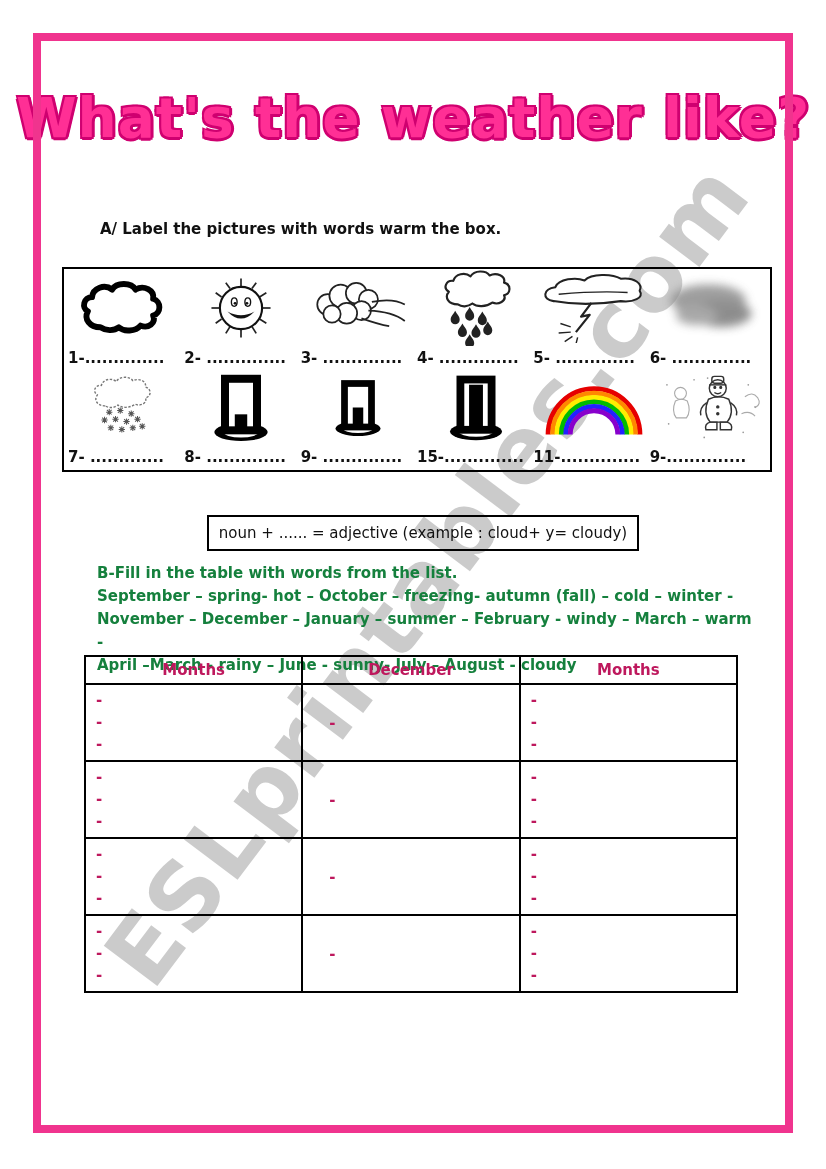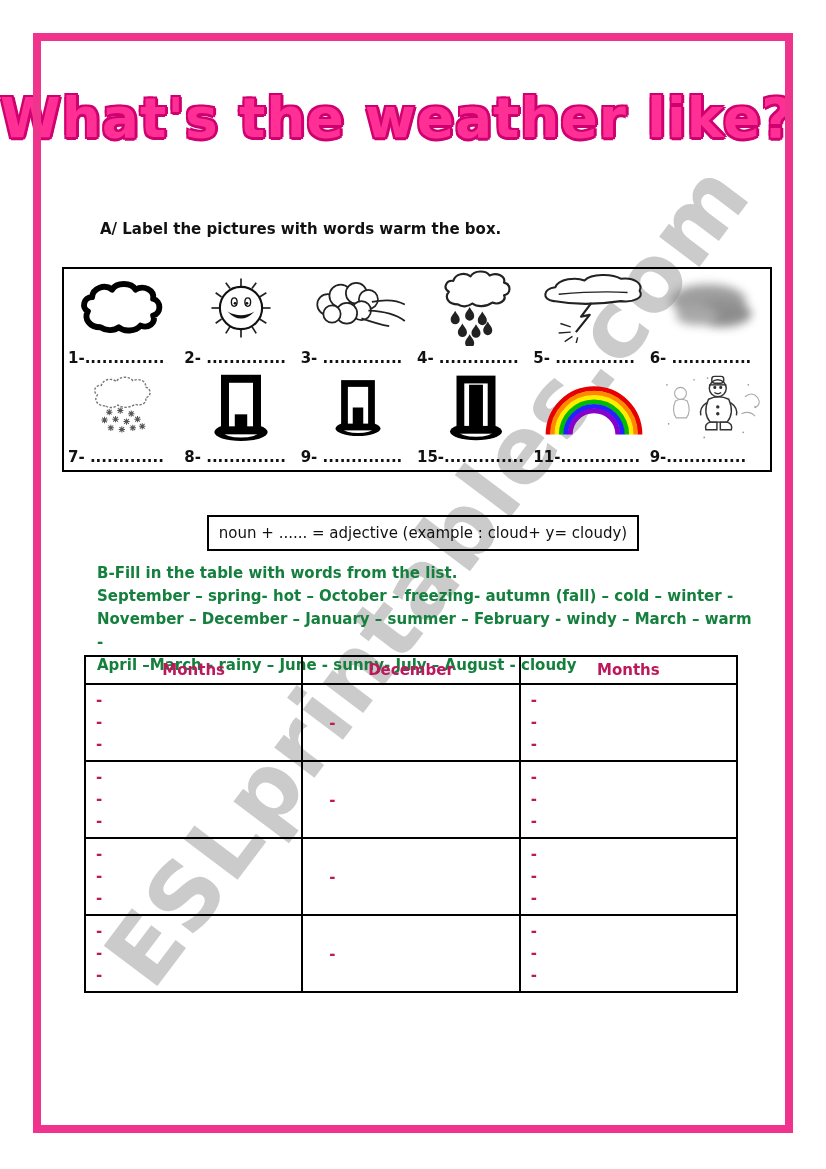--- a/index.html
+++ b/index.html
@@ -12,21 +12,21 @@
     border:8px solid #f0348e; z-index:2; pointer-events:none;
   }
   .watermark {
     position:absolute; left:-60px; top:545px; width:940px; text-align:center;
     transform:rotate(-53deg); font-size:92px; font-weight:bold;
     color:rgba(125,125,125,0.40); letter-spacing:2px; z-index:0;
     white-space:nowrap;
   }
   .content { position:relative; z-index:1; }
   .title {
-    position:absolute; top:86px; left:0; width:100%; text-align:left;
+    position:absolute; top:86px; left:0; width:100%; text-align:center;
     font-size:55px; font-weight:bold; color:#ff2f95; letter-spacing:1px;
     text-shadow:2px 2px 0 #cf0070, -2px -2px 0 #cf0070, 2px -2px 0 #cf0070,
                 -2px 2px 0 #cf0070, 0 3px 0 #cf0070, 3px 0 0 #cf0070;
   }
   .instrA { position:absolute; left:100px; top:220px; font-size:15px; font-weight:bold; color:#111; }
   .boxA {
     position:absolute; left:62px; top:267px; width:706px;
     border:2px solid #000;
   }
   .wordrow {

